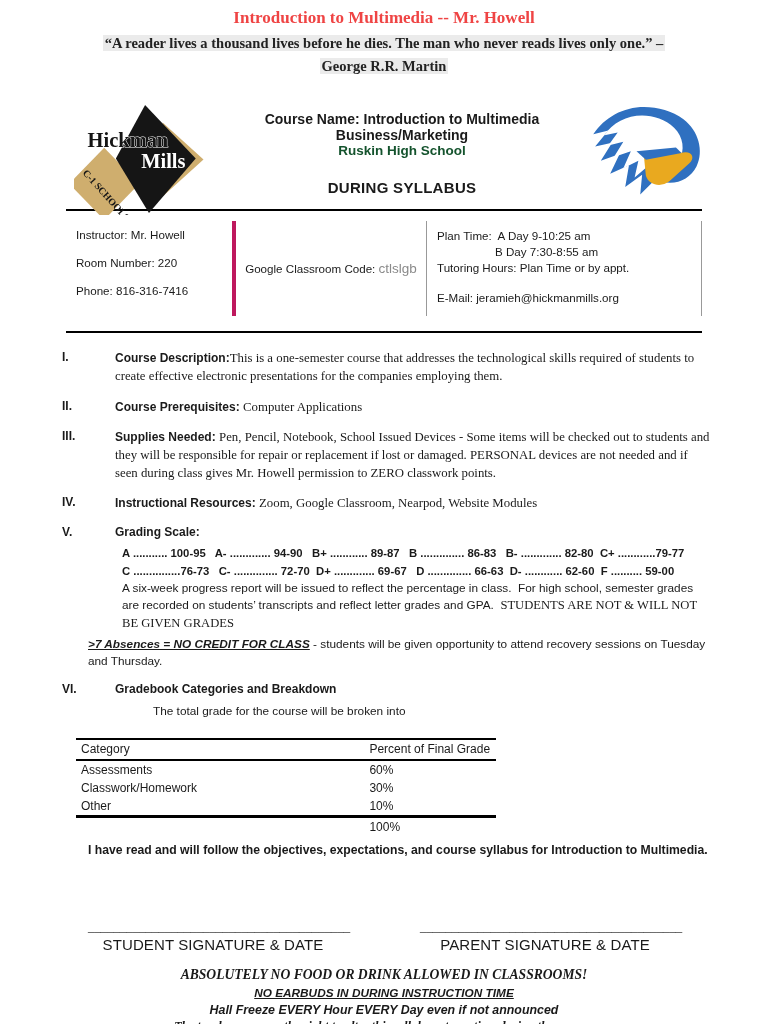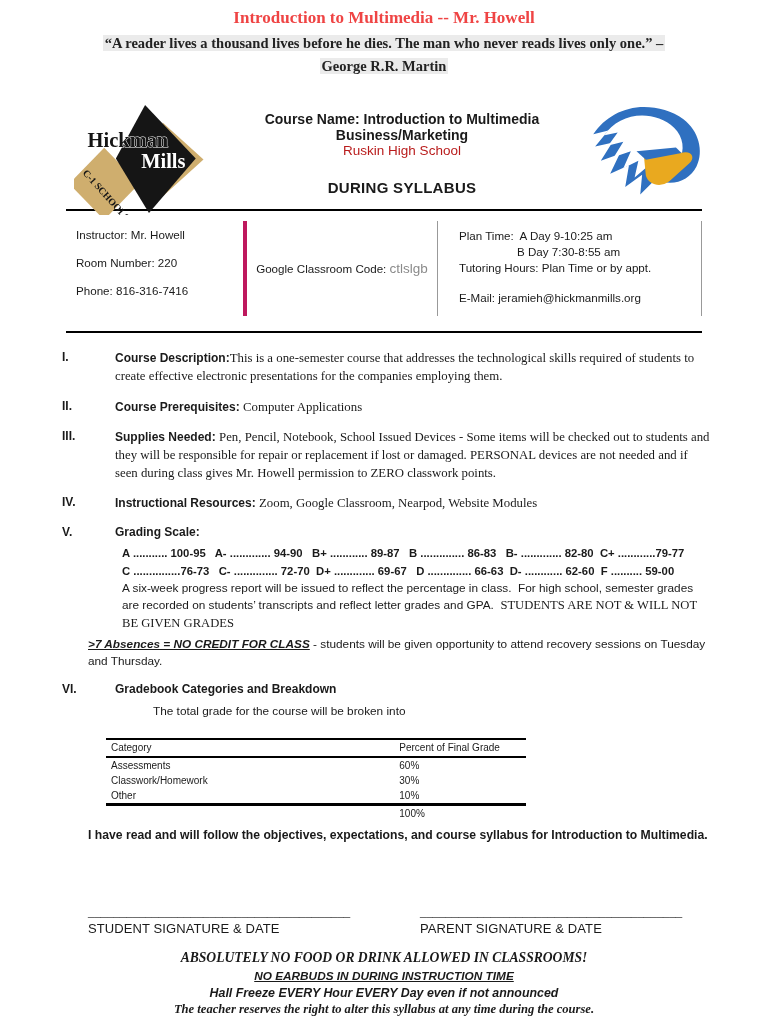--- a/index.html
+++ b/index.html
@@ -11,25 +11,25 @@
   
   .doc-title { padding-top:8px; text-align:center; font-family:"Liberation Serif", serif; font-weight:bold; font-size:17px; color:#ef4444; }
   .quote-wrap { margin-top:3px; padding:0 88px; text-align:center; line-height:1.45; }
   .quote { font-family:"Liberation Serif", serif; font-weight:bold; font-size:14.5px; color:#222; background:#ebebeb; -webkit-box-decoration-break:clone; box-decoration-break:clone; padding:0 2px; }
   
   .header-row { position:relative; display:flex; align-items:flex-start; margin:26px 62px 0 74px; height:106px; z-index:2; }
   .logo-box { flex:none; }
   .header-center { flex:1; text-align:center; padding-top:8px; }
   .hc-line1 { font-weight:bold; font-size:14px; }
   .hc-line2 { font-weight:bold; font-size:14px; }
-  .hc-line3 { font-weight:normal; font-size:13.5px; color:#b91c1c; }
+  .hc-line3 { font-weight:bold; font-size:13.5px; color:#14532d; }
   .hc-line4 { font-weight:bold; font-size:15px; margin-top:21px; letter-spacing:0.3px; }
   .hr1 { height:2px; background:#000; margin:0 66px; position:relative; z-index:1; }
   
-  .info-grid { display:flex; margin:10px 66px 0 74px; font-size:11.6px;gap:11px; }
+  .info-grid { display:flex; margin:10px 66px 0 74px; font-size:11.6px; }
   .info-col1 { width:156px; padding:7px 0 10px 2px; }
   .info-col1 p { margin:0 0 15px 0; }
   .info-col1 p:last-child { margin-bottom:0; }
   .info-col2 { width:190px; border-left:4px solid #be185d; border-right:1px solid #999; display:flex; align-items:center; justify-content:center; text-align:center; }
   .code-val { color:#8a8a8a; font-size:13.5px; }
   .info-col3 { flex:1; padding:7px 0 10px 10px; border-right:1px solid #999; }
   .info-col3 p { margin:0; line-height:1.38; }
   .indent-b { padding-left:58px; }
   .mt-row { margin-top:14px !important; }
   .hr2 { height:2px; background:#000; margin:15px 66px 0 66px; }
@@ -41,35 +41,35 @@
   .h { font-weight:bold; font-size:12px; }
   .serif { font-family:"Liberation Serif", serif; font-size:12.8px; }
   .scale-line { font-weight:bold; font-size:11.3px; white-space:pre; margin-left:7px; line-height:1.55; }
   .scale-first { margin-top:4px; }
   .progress { margin-left:7px; white-space:pre-wrap; font-size:11.8px; line-height:1.42; }
   .serif-caps { font-family:"Liberation Serif", serif; font-size:12.6px; }
   .absence { margin-left:-27px; margin-top:3px; font-size:11.8px; line-height:1.42; }
   .absence-bold { font-weight:bold; font-style:italic; text-decoration:underline; }
   .vi-body { margin-left:38px; margin-top:5px; font-size:11.8px; }
   
-  .gtable { border-collapse:collapse; margin:18px 0 0 106px; width:420px; font-size:10px; }
+  .gtable { border-collapse:collapse; margin:18px 0 0 76px; width:420px; font-size:12px; }
   .gtable th { text-align:left; font-weight:normal; border-top:2px solid #000; border-bottom:2px solid #000; padding:2px 0 3px 5px; }
   .gtable td { padding:2px 0 2px 5px; }
   .gtable .last-row td { border-bottom:3px solid #000; }
   .col-cat { width:290px; }
   .col-pct { width:130px; }
   
   .agreement { margin:7px 58px 0 88px; font-weight:bold; font-size:12.2px; }
   
   .sig-row { display:flex; margin-top:64px; }
   .sig-block { width:250px; }
   .sig-1 { margin-left:88px; }
   .sig-2 { margin-left:82px; }
   .sig-line { font-size:11.5px; letter-spacing:0; color:#333; }
-  .sig-label { margin-top:3px; font-size:13px; letter-spacing:0.1px; }
+  .sig-label { margin-top:3px; font-size:15px; letter-spacing:0.1px;text-align:center; }
   
   .f1 { margin-top:14px; text-align:center; font-family:"Liberation Serif", serif; font-weight:bold; font-style:italic; font-size:13.6px; }
   .f2 { margin-top:3px; text-align:center; font-weight:bold; font-style:italic; font-size:11.8px; text-decoration:underline; }
   .f3 { margin-top:3px; text-align:center; font-weight:bold; font-style:italic; font-size:12.4px; }
   .f4 { margin-top:2px; text-align:center; font-family:"Liberation Serif", serif; font-weight:bold; font-style:italic; font-size:12.6px; }
 </style>
 </head>
 <body>
 
 <div class="page">

